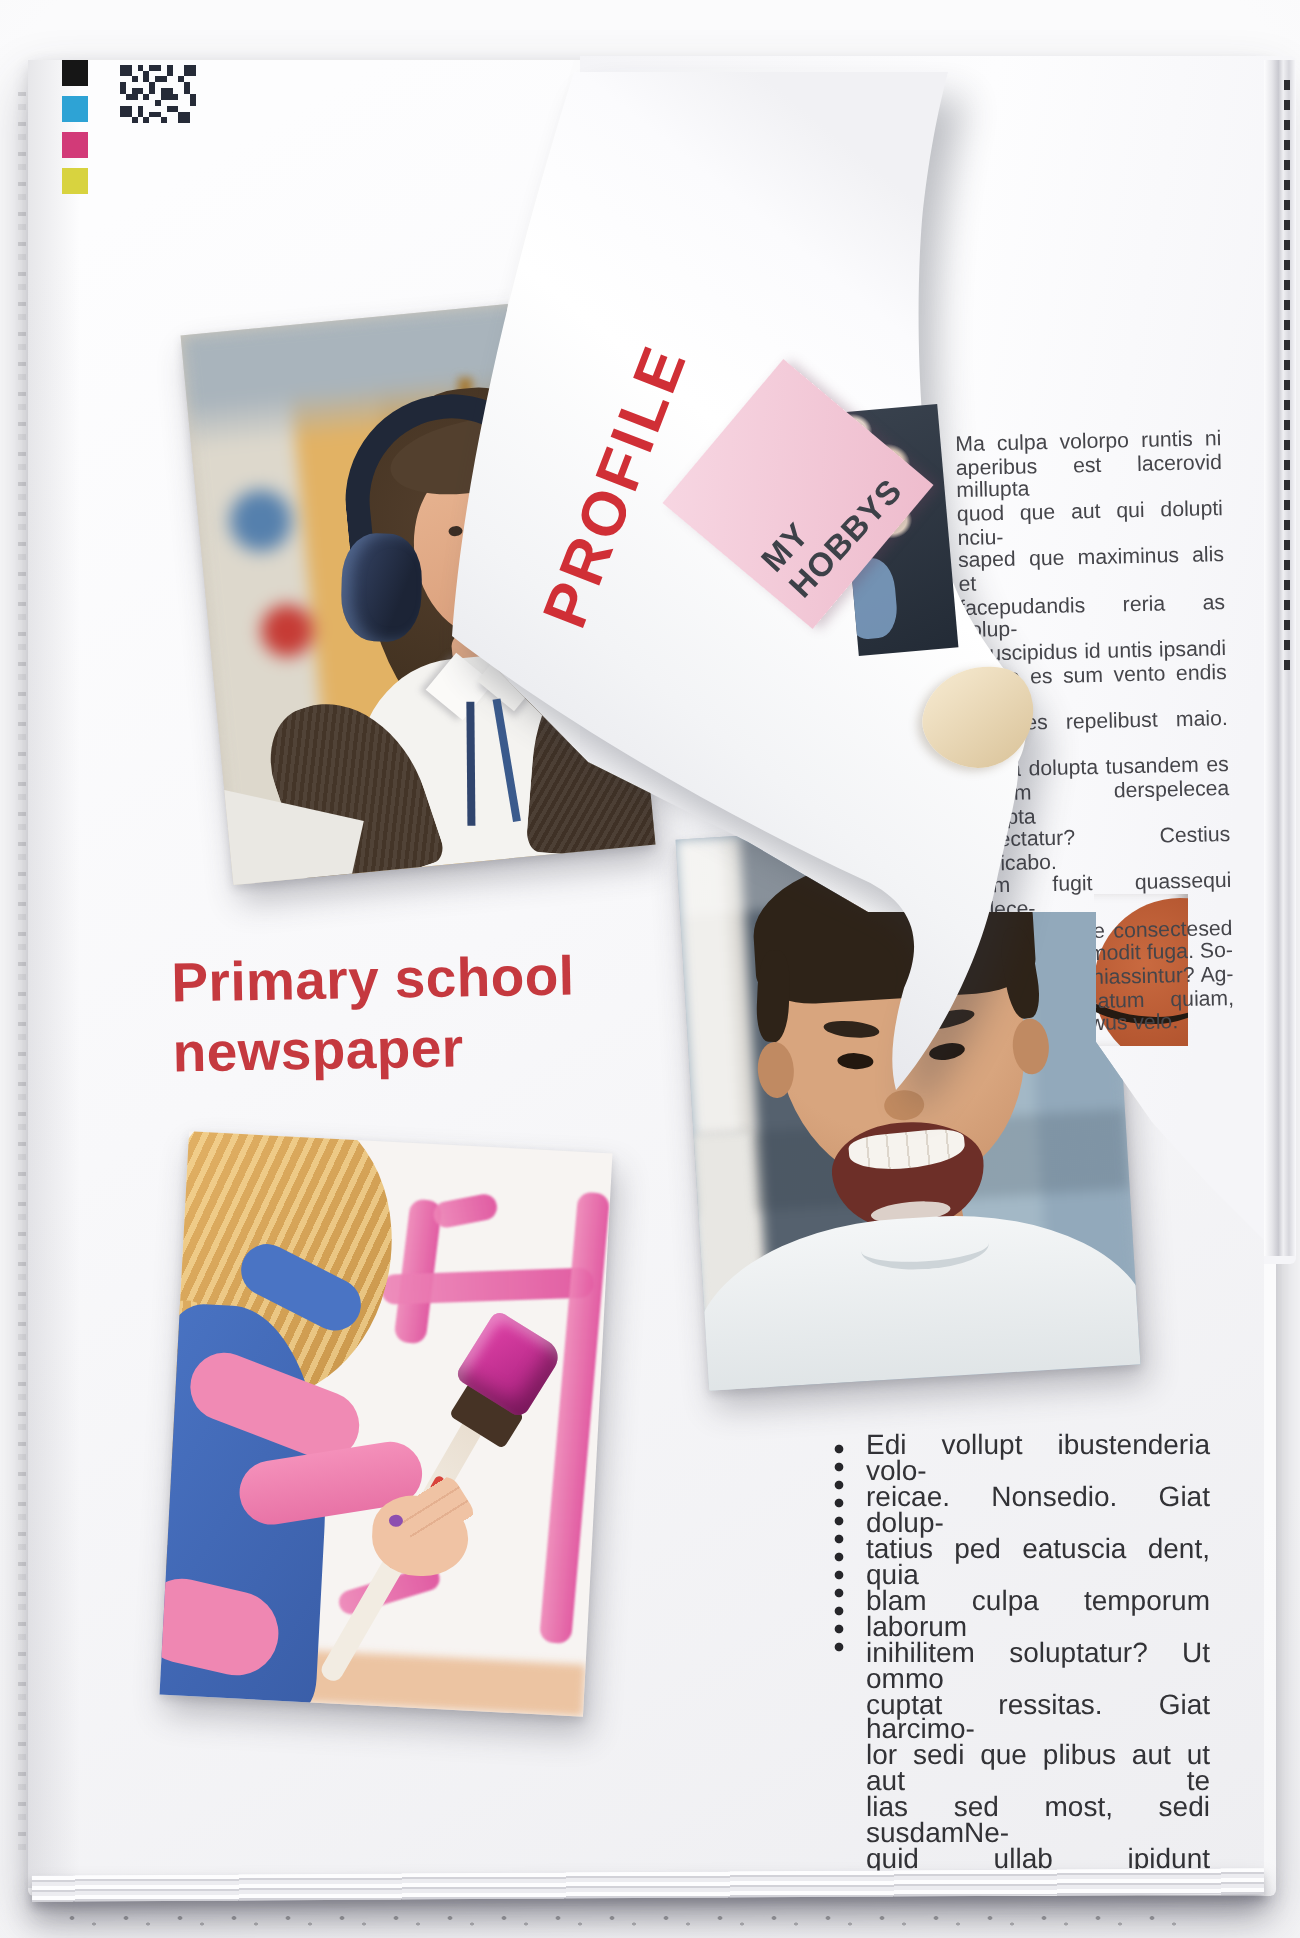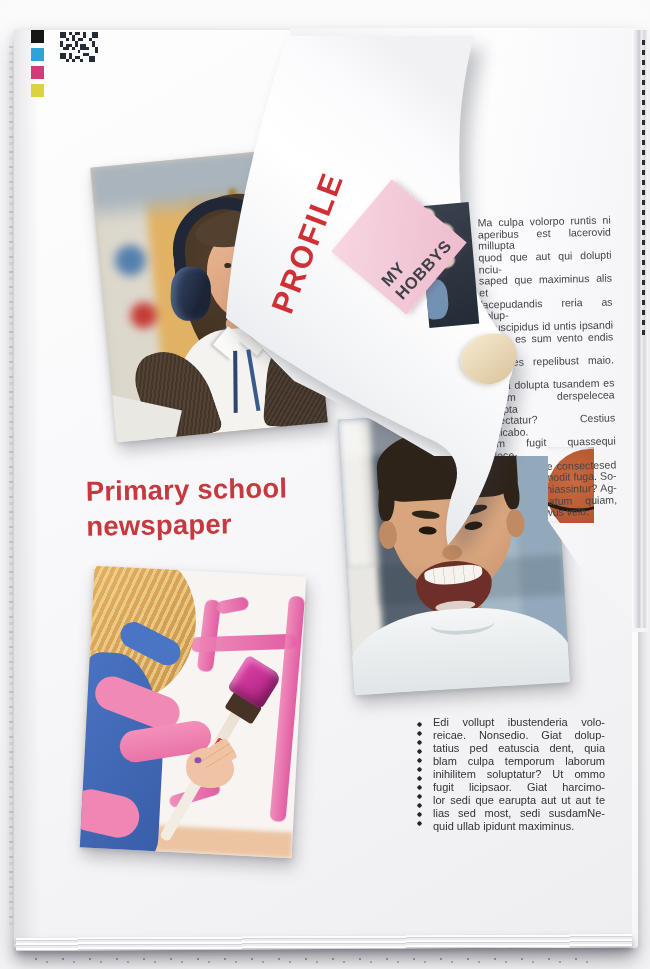--- a/index.html
+++ b/index.html
@@ -134,21 +134,21 @@
   .bp-teeth{left:77px;top:153px;width:58px;height:18px;border-radius:30% 30% 50% 50%;transform:rotate(-2deg);
     background:repeating-linear-gradient(to right,#f6f3ee 0 9px,#ddd6cc 9px 10px);}
   .bp-teethlow{left:86px;top:188px;width:40px;height:10px;background:#e8e2da;border-radius:50%;opacity:.9;transform:rotate(-2deg);}
   .bp-shirt{left:-6px;top:196px;width:228px;height:84px;background:linear-gradient(#f4f6f7,#dfe4e6);border-radius:46% 46% 0 0 / 72% 72% 0 0;}
   .bp-collar{left:80px;top:200px;width:64px;height:18px;border-bottom:4px solid #cdd4d8;border-radius:50%;}
 
   
   .bullet-dots{left:403px;top:692px;width:5px;height:104px;
     background-image:radial-gradient(circle at 2.5px 2.5px,#26262a 1.9px,rgba(0,0,0,0) 2.4px);
     background-size:5px 9px;}
-  .front-article{left:419px;top:686px;width:172px;color:#323236;font-size:11px;line-height:12.95px;}
+  .front-article{left:419px;top:686px;width:172px;color:#323236;font-size:14px;line-height:12.95px;}
 
   
   .bottom-stack{left:16px;top:936px;width:616px;height:13px;transform:rotate(-.35deg);
     background:repeating-linear-gradient(to bottom,#fdfdfe 0 2px,#d2d2d8 2px 3px,#ececf0 3px 5px);
     box-shadow:0 9px 13px rgba(40,40,55,.30),0 3px 4px rgba(40,40,55,.20);}
   .bottom-speckles{left:28px;top:956px;width:566px;height:8px;opacity:.55;
     background-image:radial-gradient(2px 1.5px at 8px 3px,rgba(30,30,35,.65) 50%,rgba(0,0,0,0) 70%),
       radial-gradient(1.6px 1.3px at 19px 6px,rgba(30,30,35,.5) 50%,rgba(0,0,0,0) 70%);
     background-size:27px 8px;}
   .left-deckle{left:9px;top:46px;width:4px;height:884px;opacity:.5;
@@ -331,22 +331,22 @@
       <div class="bp-collar"></div>
     </div>
 
     <div class="abs bullet-dots"></div>
     <div class="abs front-article">
       <div class="jl">Edi vollupt ibustenderia volo-</div>
       <div class="jl">reicae. Nonsedio. Giat dolup-</div>
       <div class="jl">tatius ped eatuscia dent, quia</div>
       <div class="jl">blam culpa temporum laborum</div>
       <div class="jl">inihilitem soluptatur? Ut ommo</div>
-      <div class="jl">fugit licipsaor. Giat harcimo-</div>
-      <div class="jl">lor sedi que earupta aut ut aut te</div>
+      <div class="jl">cuptat ressitas. Giat harcimo-</div>
+      <div class="jl">lor sedi que plibus aut ut aut te</div>
       <div class="jl">lias sed most, sedi susdamNe-</div>
       <div class="jl last">quid ullab ipidunt maximinus.</div>
     </div>
   </div>
 
   <svg class="abs flap-shadow-svg" viewBox="0 0 650 969">
     <path transform="translate(9,13)" fill="#2f3442" d="M287,36 C258,128 232,232 226,318 C280,360 355,404 432,440 C458,452 462,472 452,494
          C447,512 444,530 448,545 C468,522 490,482 498,442 C505,410 510,392 509,381
          C516,368 514,349 504,337 C490,319 477,299 470,271 C460,232 457,160 461,110
          C464,80 469,55 474,36 Z"></path>

